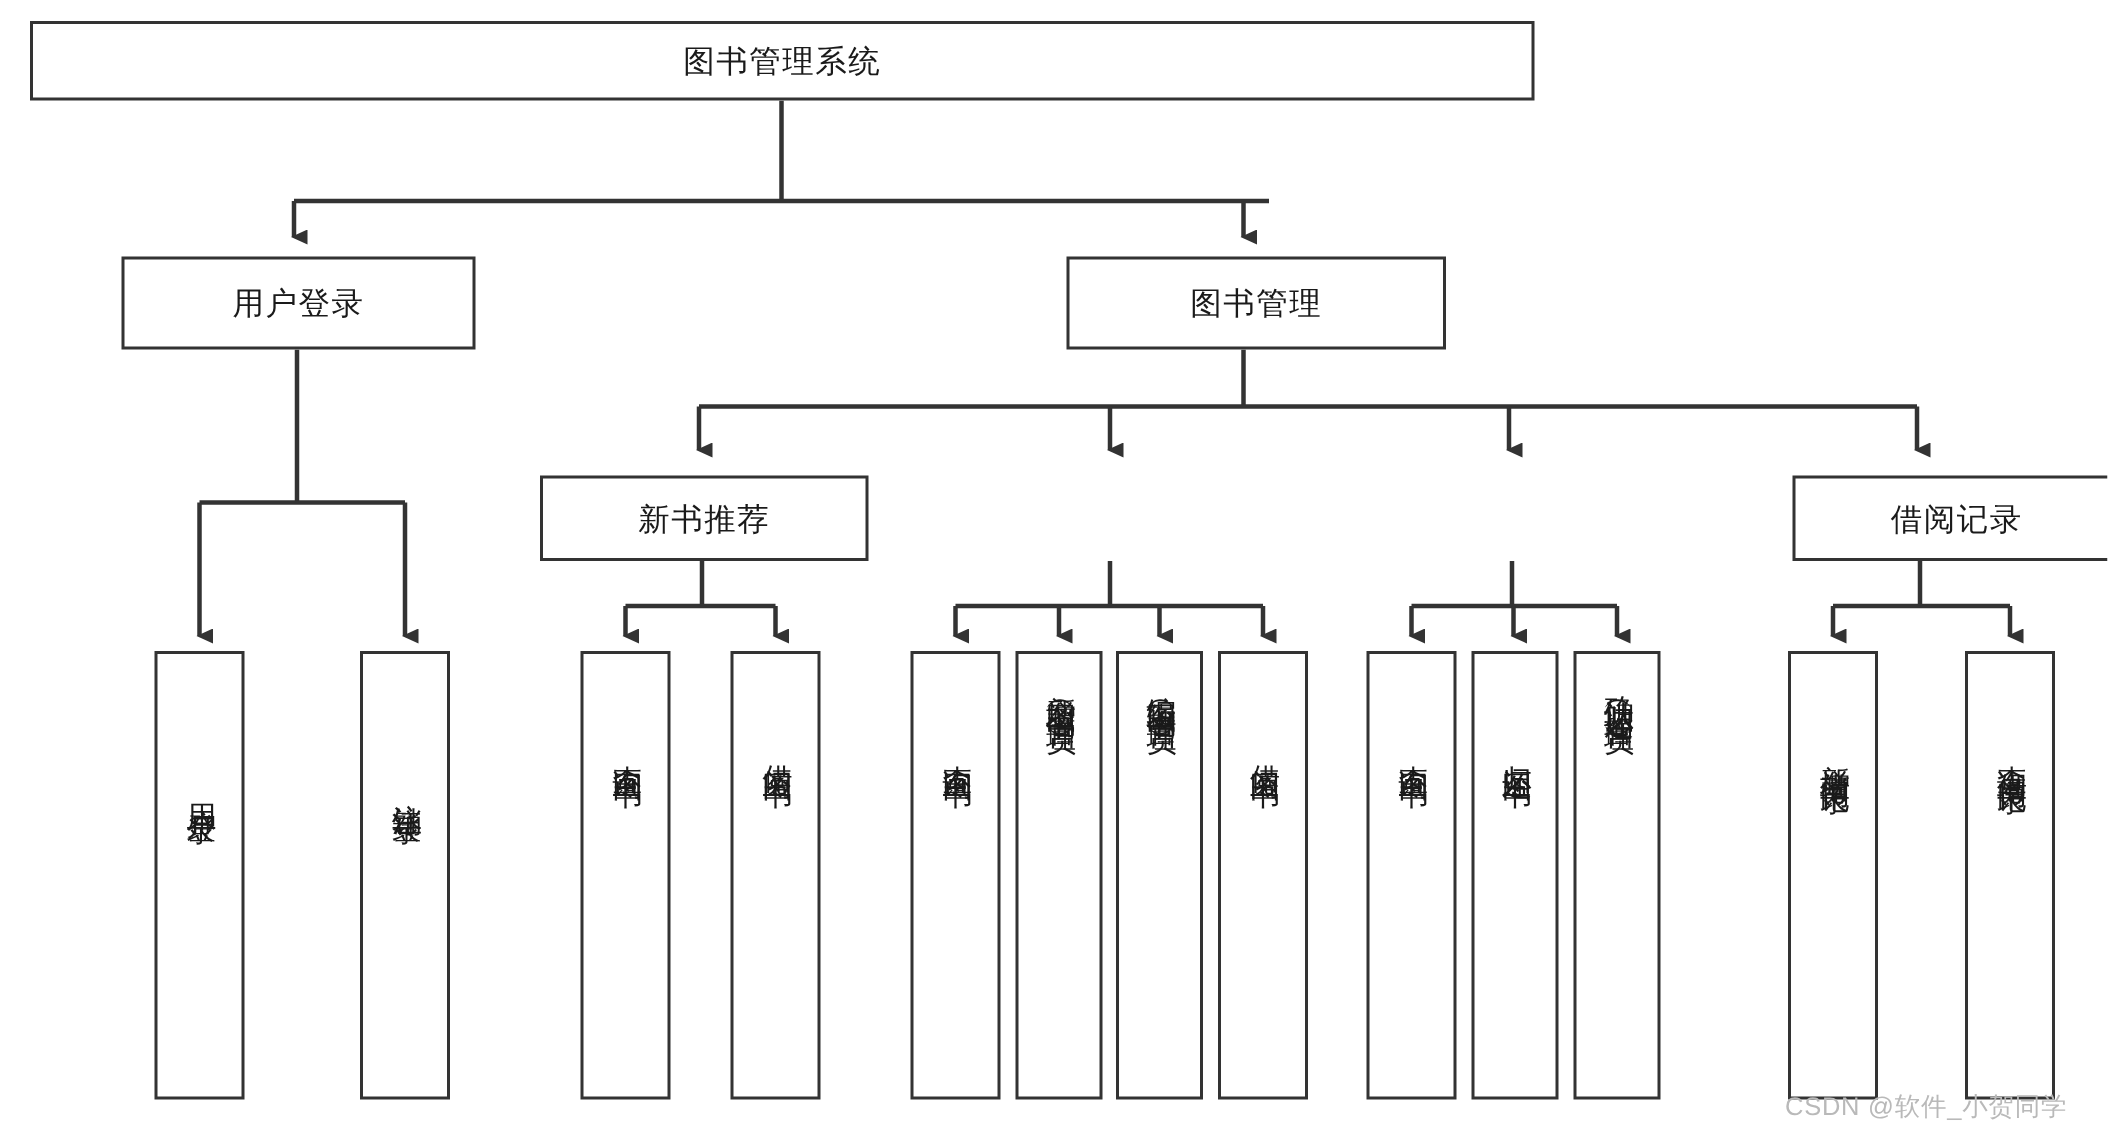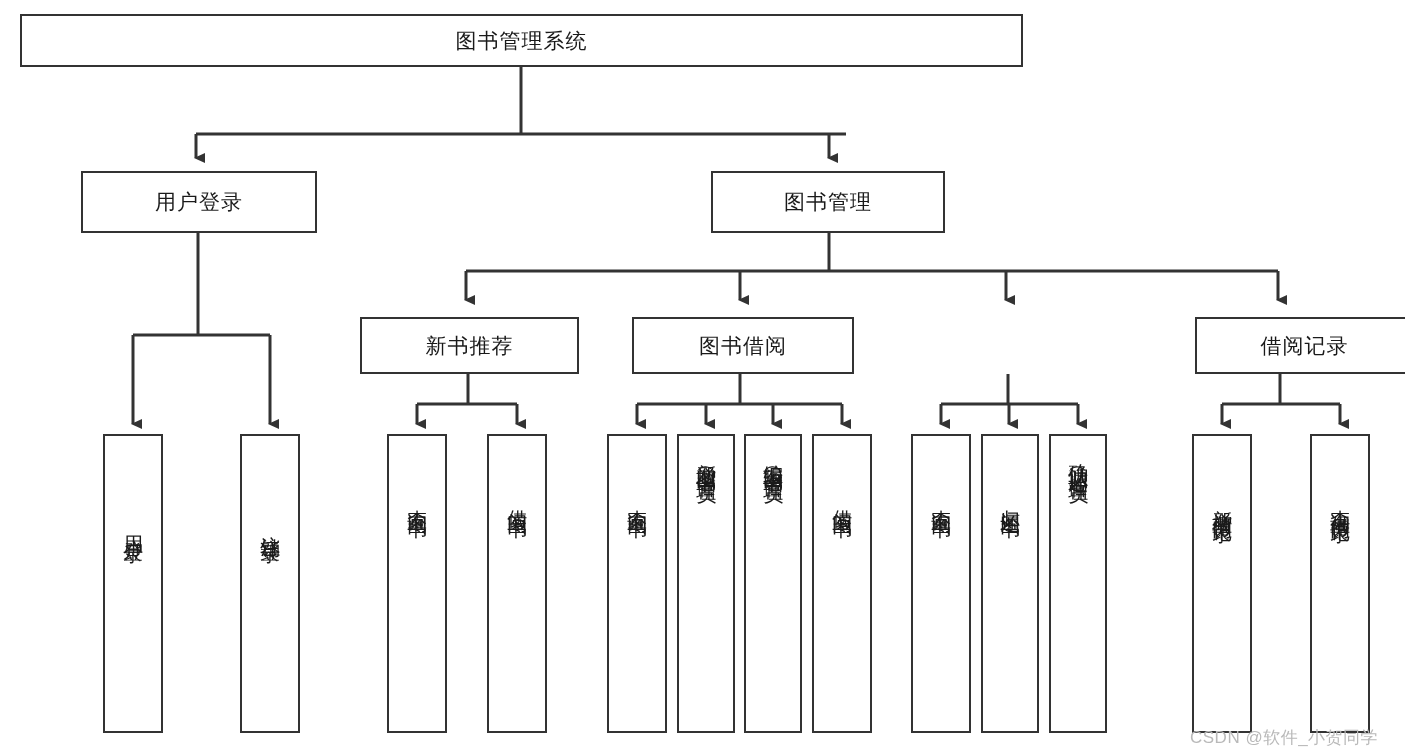--- a/index.html
+++ b/index.html
@@ -127,29 +127,26 @@
     </g>
   </svg>
 
   <div class="node horiz" style="left:20px; top:14px; width:1003px; height:53px;">
     <span>图书管理系统</span>
   </div>
 
   <div class="node horiz" style="left:81px; top:171px; width:236px; height:62px;">
     <span>用户登录</span>
   </div>
-  <div class="node horiz" style="left:711px; top:171px; width:234px; height:62px;">
+  <div class="node horiz" style="left:711px; top:171px; width:253px; height:62px;">
     <span>图书管理</span>
   </div>
 
   <div class="node horiz" style="left:360px; top:317px; width:219px; height:57px;">
     <span>新书推荐</span>
-  </div>
-  <div class="node horiz" style="left:632px; top:317px; width:222px; height:57px;">
-    <span>图书借阅</span>
   </div>
   <div class="node horiz" style="left:1171px; top:317px; width:219px; height:57px;margin-left:24px;">
     <span>借阅记录</span>
   </div>
 
   <div class="node vert mid" style="left:103px; top:434px; width:60px; height:299px;">
     <span class="vtext">用户登录</span>
   </div>
   <div class="node vert mid" style="left:240px; top:434px; width:60px; height:299px;">
     <span class="vtext">注销登录</span>

